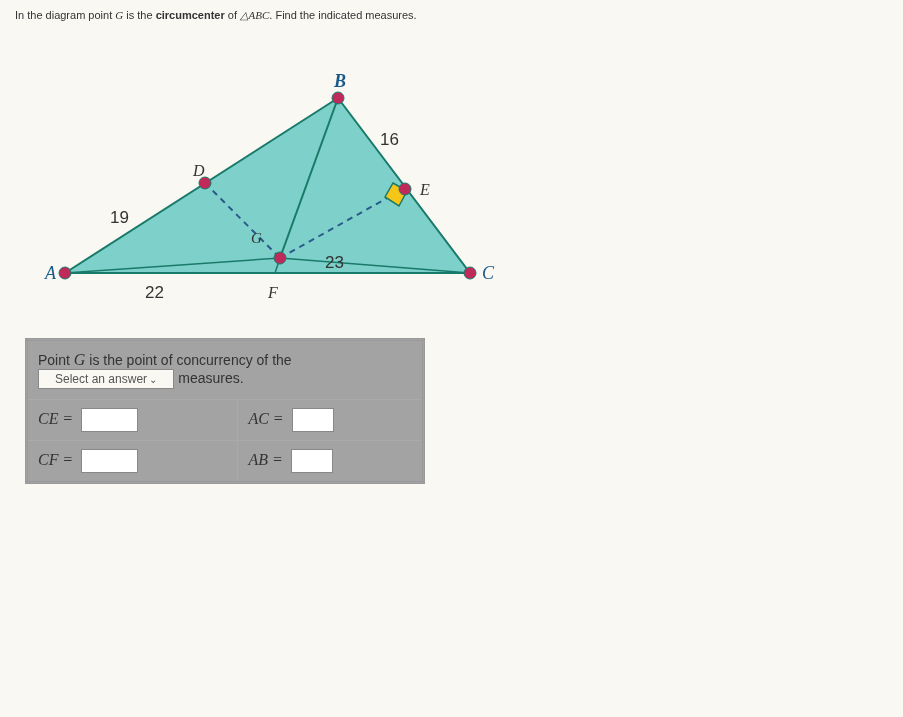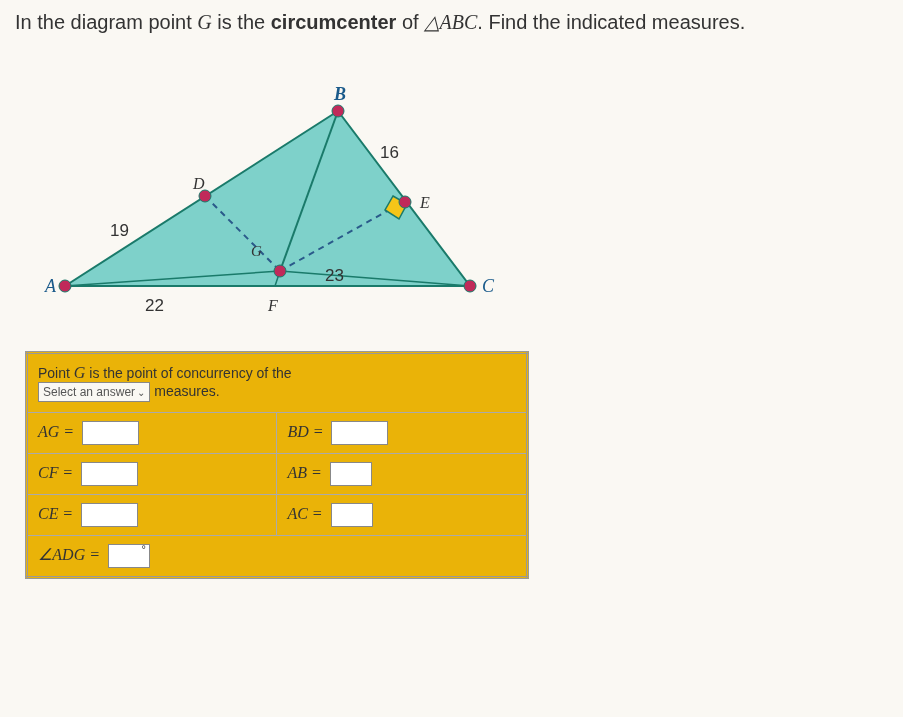--- a/index.html
+++ b/index.html
@@ -11,42 +11,42 @@
       height: 717px;
       overflow: hidden;
     }
     .container {
       background: #faf8f3;
       padding: 8px 15px;
       height: 100%;
       box-sizing: border-box;
     }
     .question-text {
-      font-size: 20px;
+      font-size: 11px;
       color: #333;
       margin-bottom: 20px;
       line-height: 1.4;
     }
     .italic {
       font-style: italic;
       font-family: 'Times New Roman', serif;
     }
     .bold {
       font-weight: bold;
     }
     .diagram-area {
       width: 460px;
       height: 280px;
       margin: 5px 0 15px 20px;
       position: relative;
     }
     .answer-table {
       border: 3px double #999;
-      background: #eab308;
-      width: 504px;
+      background: #a3a3a3;
+      width: 400px;
       margin-left: 10px;
       border-collapse: collapse;
     }
     .answer-table td {
       border: 1px solid #aaa;
       padding: 8px 10px;
       font-size: 14px;
       color: #333;
       vertical-align: middle;
     }
@@ -67,21 +67,21 @@
       vertical-align: middle;
       margin-left: 4px;
     }
     .input-box-sm {
       width: 40px;
     }
     .select-box {
       border: 1px solid #888;
       background: #faf8f3;
       font-size: 12px;
-      padding: 2px 4px;
+      padding: 2px 16px;
       color: #555;
       display: inline-block;
       vertical-align: middle;
     }
     .select-arrow {
       font-size: 10px;
       margin-left: 2px;
     }
     .degree-box {
       position: relative;
@@ -146,49 +146,33 @@
       <td colspan="2">
         <span>Point </span><span class="math">G</span><span> is the point of concurrency of the</span><br>
         <span class="select-box">
           <span>Select an answer</span><span class="select-arrow">⌄</span>
         </span>
         <span> measures.</span>
       </td>
     </tr>
     <tr>
       <td>
-        <span class="math">AG</span> <span class="math">=</span>
+        <span class="math">CE</span> <span class="math">=</span>
         <span class="input-box"></span>
       </td>
       <td>
-        <span class="math">BD</span> <span class="math">=</span>
-        <span class="input-box"></span>
+        <span class="math">AC</span> <span class="math">=</span>
+        <span class="input-box input-box-sm"></span>
       </td>
     </tr>
     <tr>
       <td>
         <span class="math">CF</span> <span class="math">=</span>
         <span class="input-box"></span>
       </td>
       <td>
         <span class="math">AB</span> <span class="math">=</span>
         <span class="input-box input-box-sm"></span>
       </td>
     </tr>
-    <tr>
-      <td>
-        <span class="math">CE</span> <span class="math">=</span>
-        <span class="input-box"></span>
-      </td>
-      <td>
-        <span class="math">AC</span> <span class="math">=</span>
-        <span class="input-box input-box-sm"></span>
-      </td>
-    </tr>
-    <tr>
-      <td colspan="2">
-        <span class="math">∠ADG</span> <span class="math">=</span>
-        <span class="input-box input-box-sm degree-box"><span class="degree-symbol">°</span></span>
-      </td>
-    </tr>
   </tbody>
     </table>
 </div>
 
 </body></html>

